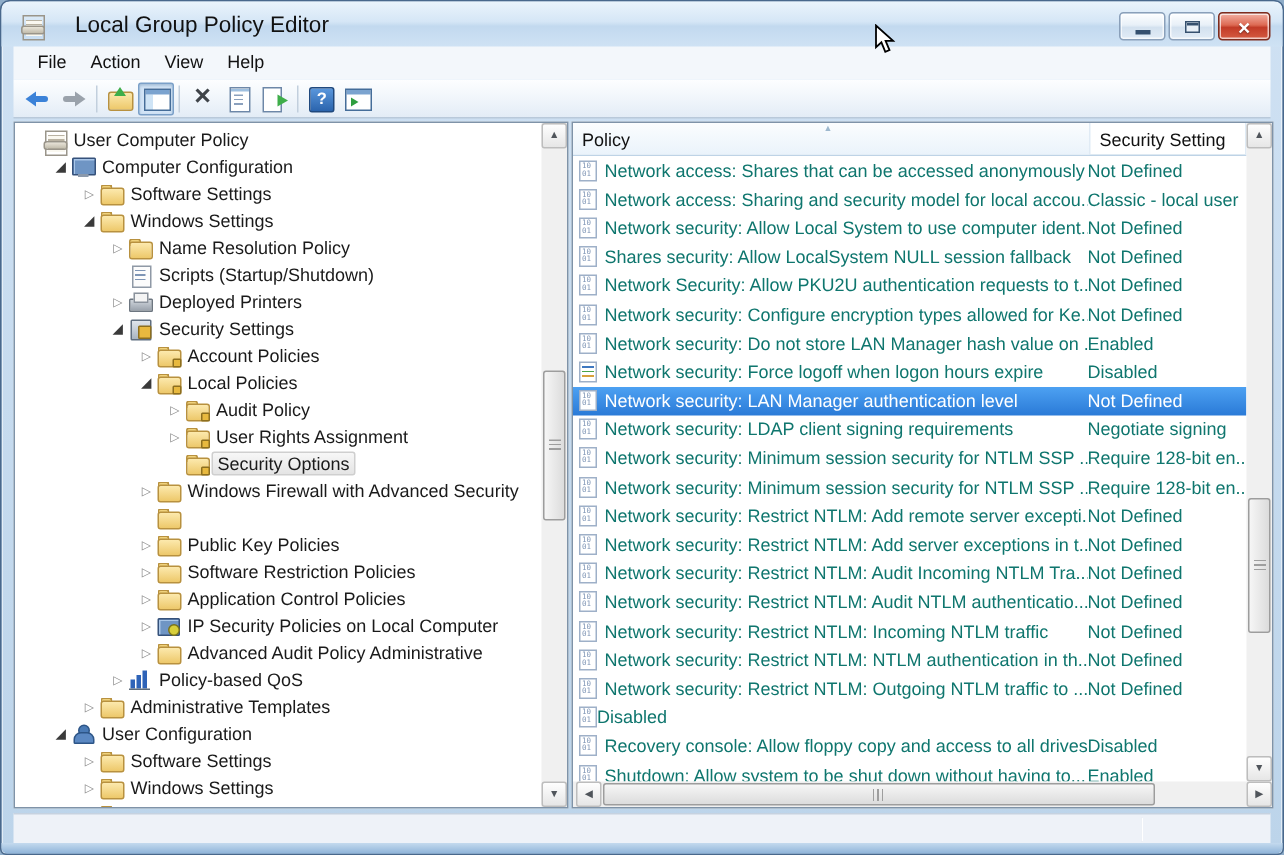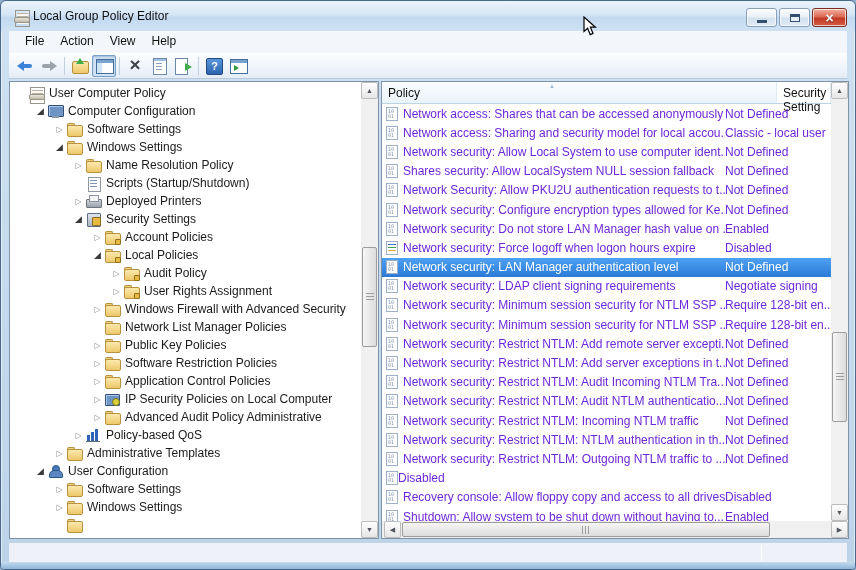--- a/index.html
+++ b/index.html
@@ -5,21 +5,21 @@
   * { box-sizing: border-box; margin: 0; padding: 0; }
   html,body { width:856px; height:570px; background:#8fadc9; font-family:"Liberation Sans",sans-serif; overflow:hidden; }
   #stage { position:relative; width:856px; height:570px; }
 
   
   .window { position:absolute; inset:0; border:1px solid #49688c; border-radius:6px 6px 4px 4px;
             background:linear-gradient(#cfe1f3,#bcd4ea); box-shadow:inset 0 0 0 1px rgba(255,255,255,.55); }
   .titlebar { position:absolute; left:0; top:0; right:0; height:30px; border-radius:6px 6px 0 0;
               background:linear-gradient(#eaf4fc,#d5e6f6 45%,#c2d9ef 55%,#cfe2f4);
               display:flex; align-items:center; padding-left:13px; }
-  .title-text { font-size:12px; color:#111; margin-left:4px; }
+  .title-text { font-size:15px; color:#111; margin-left:21px; }
   .caption-buttons { position:absolute; right:8px; top:7px; display:flex; gap:2px; }
   .cap-btn { height:19px; border:1px solid #8aa0ba; border-radius:3px; display:flex; align-items:center; justify-content:center;
              background:linear-gradient(#fdfeff,#e8f0f8 45%,#d3e1ef 55%,#e2ecf6); box-shadow:inset 0 0 0 1px rgba(255,255,255,.7); cursor:default; }
   .cap-btn.min, .cap-btn.max { width:31px; }
   .cap-btn.close { width:35px; border-color:#7e2c1e;
              background:linear-gradient(#f3b0a4,#dd6a53 45%,#c23b27 55%,#d55b41); }
   .glyph-min { width:10px; height:3px; background:#35506e; margin-top:7px; }
   .glyph-max { width:10px; height:8px; border:1px solid #35506e; box-shadow:inset 0 2px 0 #35506e; background:#e8f0f8; }
   .glyph-close { color:#fff; font-size:14px; font-weight:bold; line-height:14px; text-shadow:0 1px 1px rgba(0,0,0,.45); }
 
@@ -44,25 +44,25 @@
   .tree-row { height:18px; display:flex; align-items:center; white-space:nowrap; font-size:12px; color:#1a1a1a; }
   .expander { width:15px; flex:none; text-align:center; font-size:8px; color:#8a8a8a; }
   .expander.open { color:#3a3a3a; font-size:9px; }
   .tree-label { margin-left:5px; }
   .tree-label.sel { background:linear-gradient(#f7f7f7,#e4e4e4); border:1px solid #cfcfcf; border-radius:2px; padding:0 3px; margin-left:2px; }
 
   
   .list-header { position:absolute; left:0; right:17px; top:0; height:22px; background:#fff;
                  border-bottom:1px solid #bed3e6; display:flex; font-size:12px; color:#111; }
   .hcell { padding:4px 0 0 6px; border-right:1px solid #e0ebf5; height:100%; position:relative; }
-  .hcell.policy { width:395px; background:linear-gradient(#fbfdfe,#eaf3fb); }
+  .hcell.policy { width:345px; background:linear-gradient(#fbfdfe,#eaf3fb); }
   .hcell.setting { flex:1; }
   .sort-arrow { position:absolute; left:167px; top:1px; font-size:6px; color:#9db8ce; }
   .list-rows { position:absolute; left:0; right:17px; top:22px; bottom:17px; overflow:hidden; }
-  .lrow { height:19.2px; display:flex; align-items:center; font-size:12px; color:#6d28d9; padding-left:4px; }
+  .lrow { height:19.2px; display:flex; align-items:center; font-size:12px; color:#0f766e; padding-left:4px; }
   .lrow .pcell { width:322px; margin-left:5px; white-space:nowrap; overflow:hidden; flex:none; }
   .lrow .scell { flex:1; white-space:nowrap; overflow:hidden; }
   .lrow.sel { background:linear-gradient(#4da1f2,#2a7ad7); color:#fff; }
 
   
   .ic { display:inline-block; position:relative; flex:none; width:15px; height:13px; }
   .ic-folder::before { content:""; position:absolute; left:0; top:0; width:6px; height:4px; background:#f0d27c; border:1px solid #b8913f; border-bottom:none; border-radius:2px 2px 0 0; }
   .ic-folder::after { content:""; position:absolute; left:0; top:2px; width:14px; height:10px; background:linear-gradient(#fce9ad,#edc86a); border:1px solid #b8913f; border-radius:2px; }
   .ic-folder-lock::before { content:""; position:absolute; left:0; top:0; width:6px; height:4px; background:#f0d27c; border:1px solid #b8913f; border-bottom:none; border-radius:2px 2px 0 0; }
   .ic-folder-lock::after { content:""; position:absolute; left:0; top:2px; width:14px; height:10px; background:linear-gradient(#fce9ad,#edc86a); border:1px solid #b8913f; border-radius:2px; }
@@ -269,29 +269,35 @@
               </span>
               <span class="tree-label">Audit Policy</span>
             </div>
             <div class="tree-row" style="padding-left: 99px;">
               <span class="expander">▷</span>
               <span class="ic ic-folder-lock">
                 <span class="lock"></span>
               </span>
               <span class="tree-label">User Rights Assignment</span>
             </div>
+            <div class="tree-row" style="padding-left: 99px;">
+              <span class="expander"></span>
+              <span class="ic ic-folder-lock">
+                <span class="lock"></span>
+              </span>
+              <span class="tree-label sel">Security Options</span>
+            </div>
             <div class="tree-row" style="padding-left: 80px;">
               <span class="expander">▷</span>
               <span class="ic ic-folder"></span>
               <span class="tree-label">Windows Firewall with Advanced Security</span>
             </div>
             <div class="tree-row" style="padding-left: 80px;">
               <span class="expander"></span>
               <span class="ic ic-folder"></span>
-              <span class="tree-label">Network List Manager Policies</span>
             </div>
             <div class="tree-row" style="padding-left: 80px;">
               <span class="expander">▷</span>
               <span class="ic ic-folder"></span>
               <span class="tree-label">Public Key Policies</span>
             </div>
             <div class="tree-row" style="padding-left: 80px;">
               <span class="expander">▷</span>
               <span class="ic ic-folder"></span>
               <span class="tree-label">Software Restriction Policies</span>

